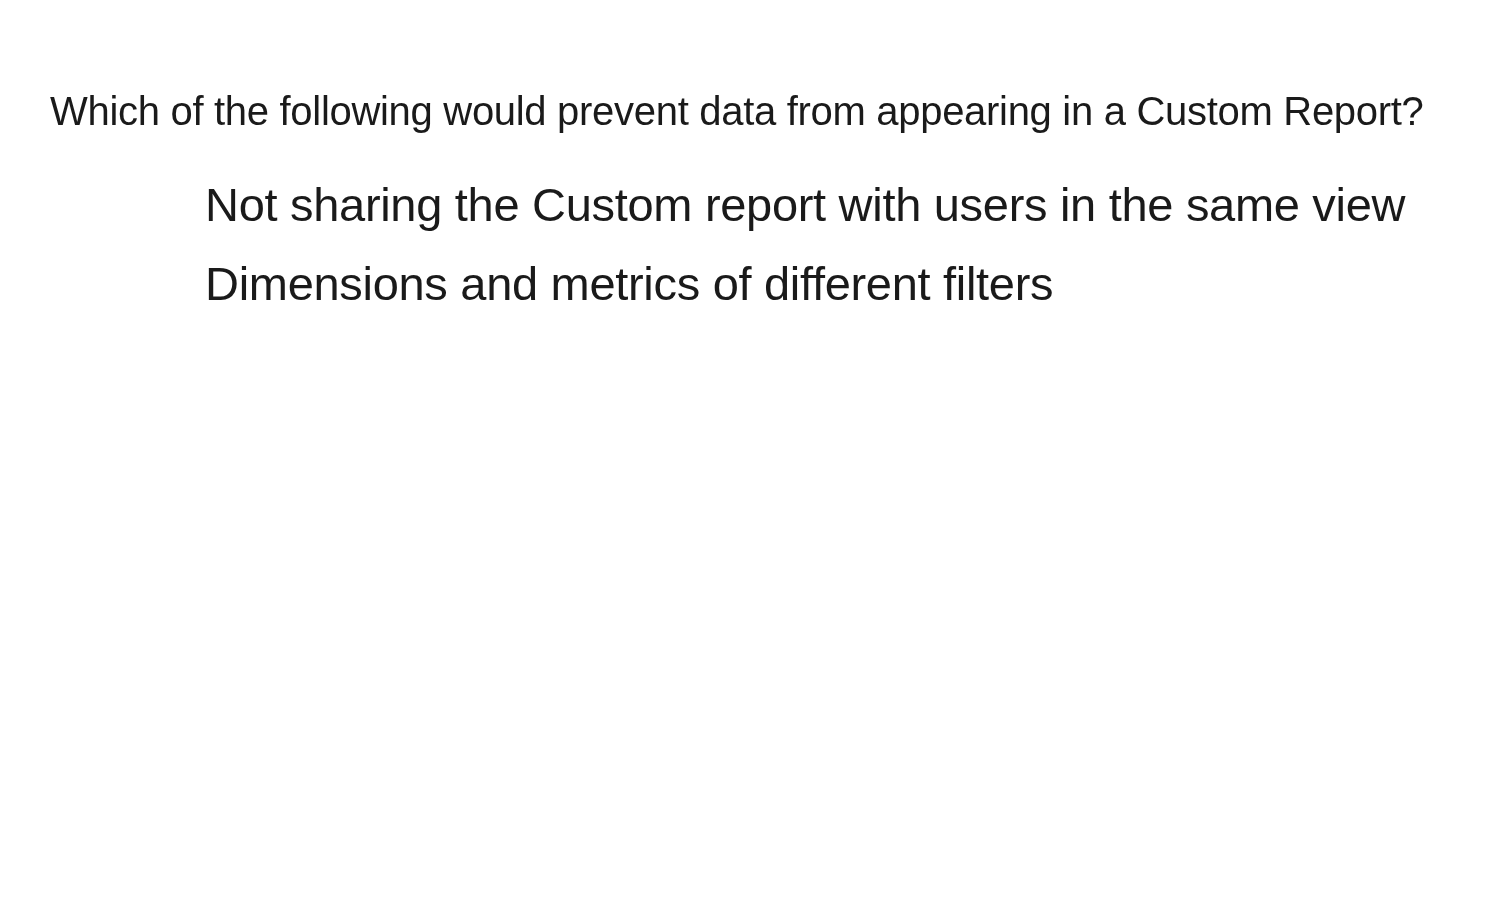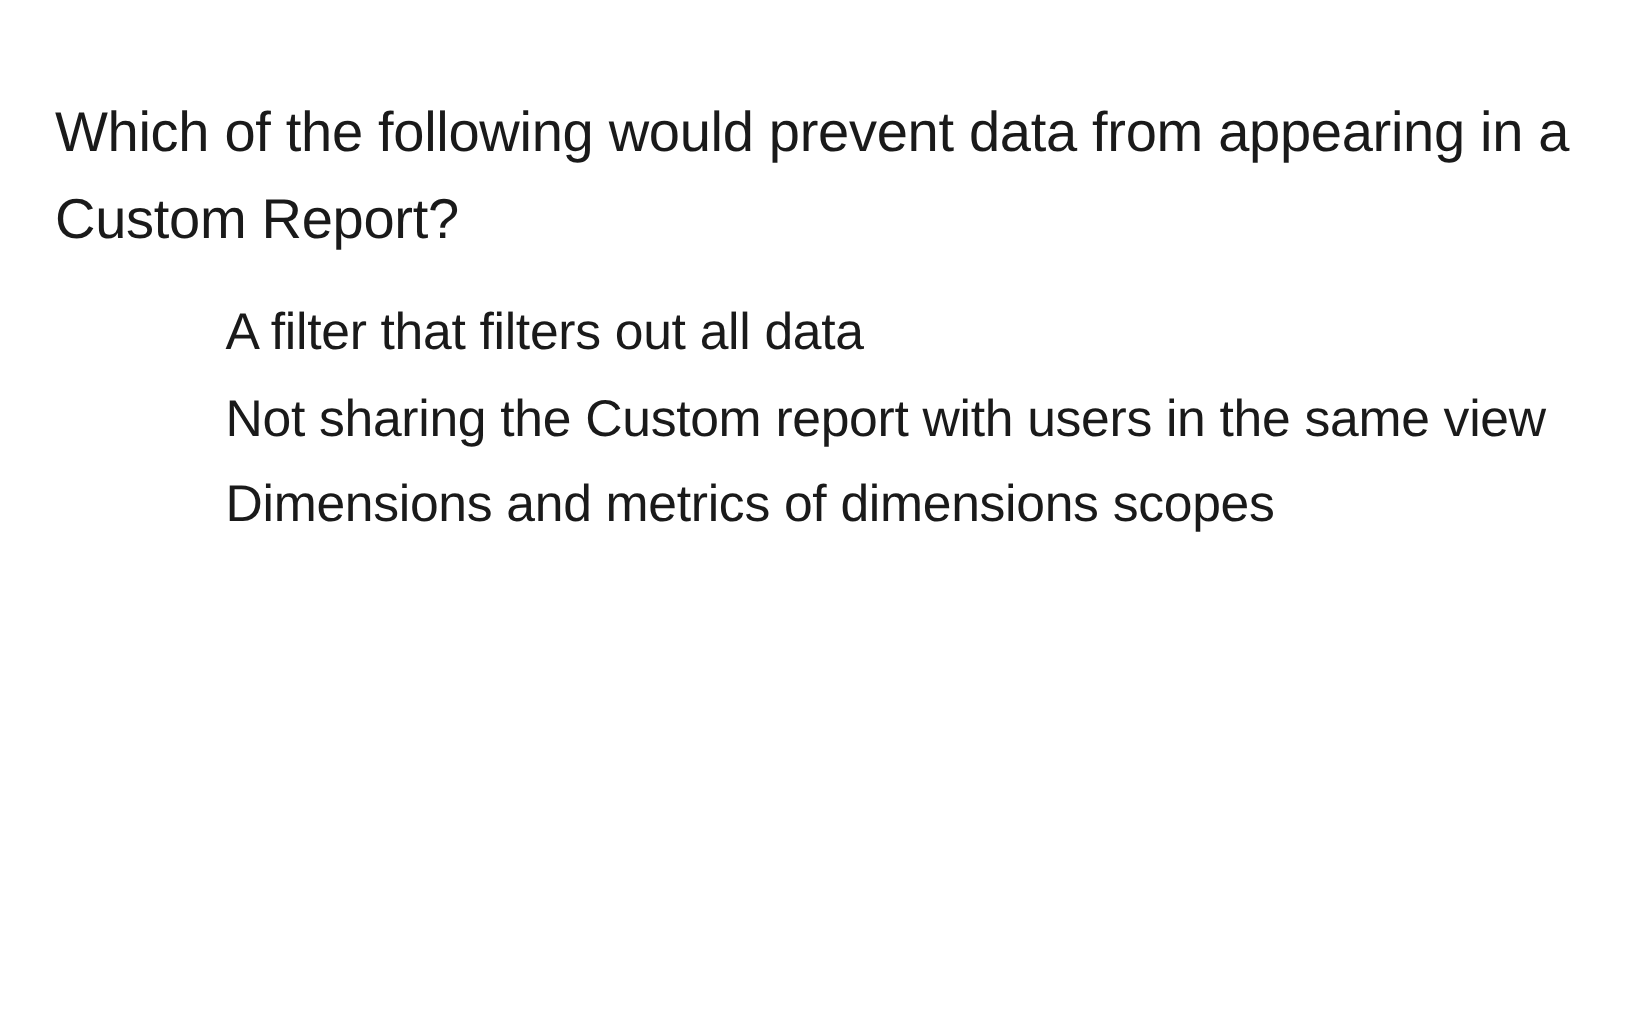--- a/index.html
+++ b/index.html
@@ -9,21 +9,21 @@
     }
     body {
       width: 1500px;
       height: 920px;
       background: #ffffff;
       font-family: -apple-system, BlinkMacSystemFont, "Helvetica Neue", Arial, sans-serif;
       color: #1a1a1a;
       padding: 80px 50px 0 50px;
     }
     .question {
-      font-size: 51px;
+      font-size: 40px;
       line-height: 1.55;
       font-weight: 400;
       margin-bottom: 28px;
       letter-spacing: -0.3px;
     }
     .options {
       padding-left: 155px;
     }
     .option {
       font-size: 47px;
@@ -32,16 +32,15 @@
       margin-bottom: 8px;
       letter-spacing: -0.3px;
     }
   </style>
 </head>
 <body>
 
 <div class="question">Which of the following would prevent data from appearing in a Custom Report?</div>
 
 <div class="options">
-  <div class="option">A filter that filters out all data</div>
   <div class="option">Not sharing the Custom report with users in the same view</div>
-  <div class="option">Dimensions and metrics of dimensions scopes</div>
+  <div class="option">Dimensions and metrics of different filters</div>
 </div>
 
 </body></html>

